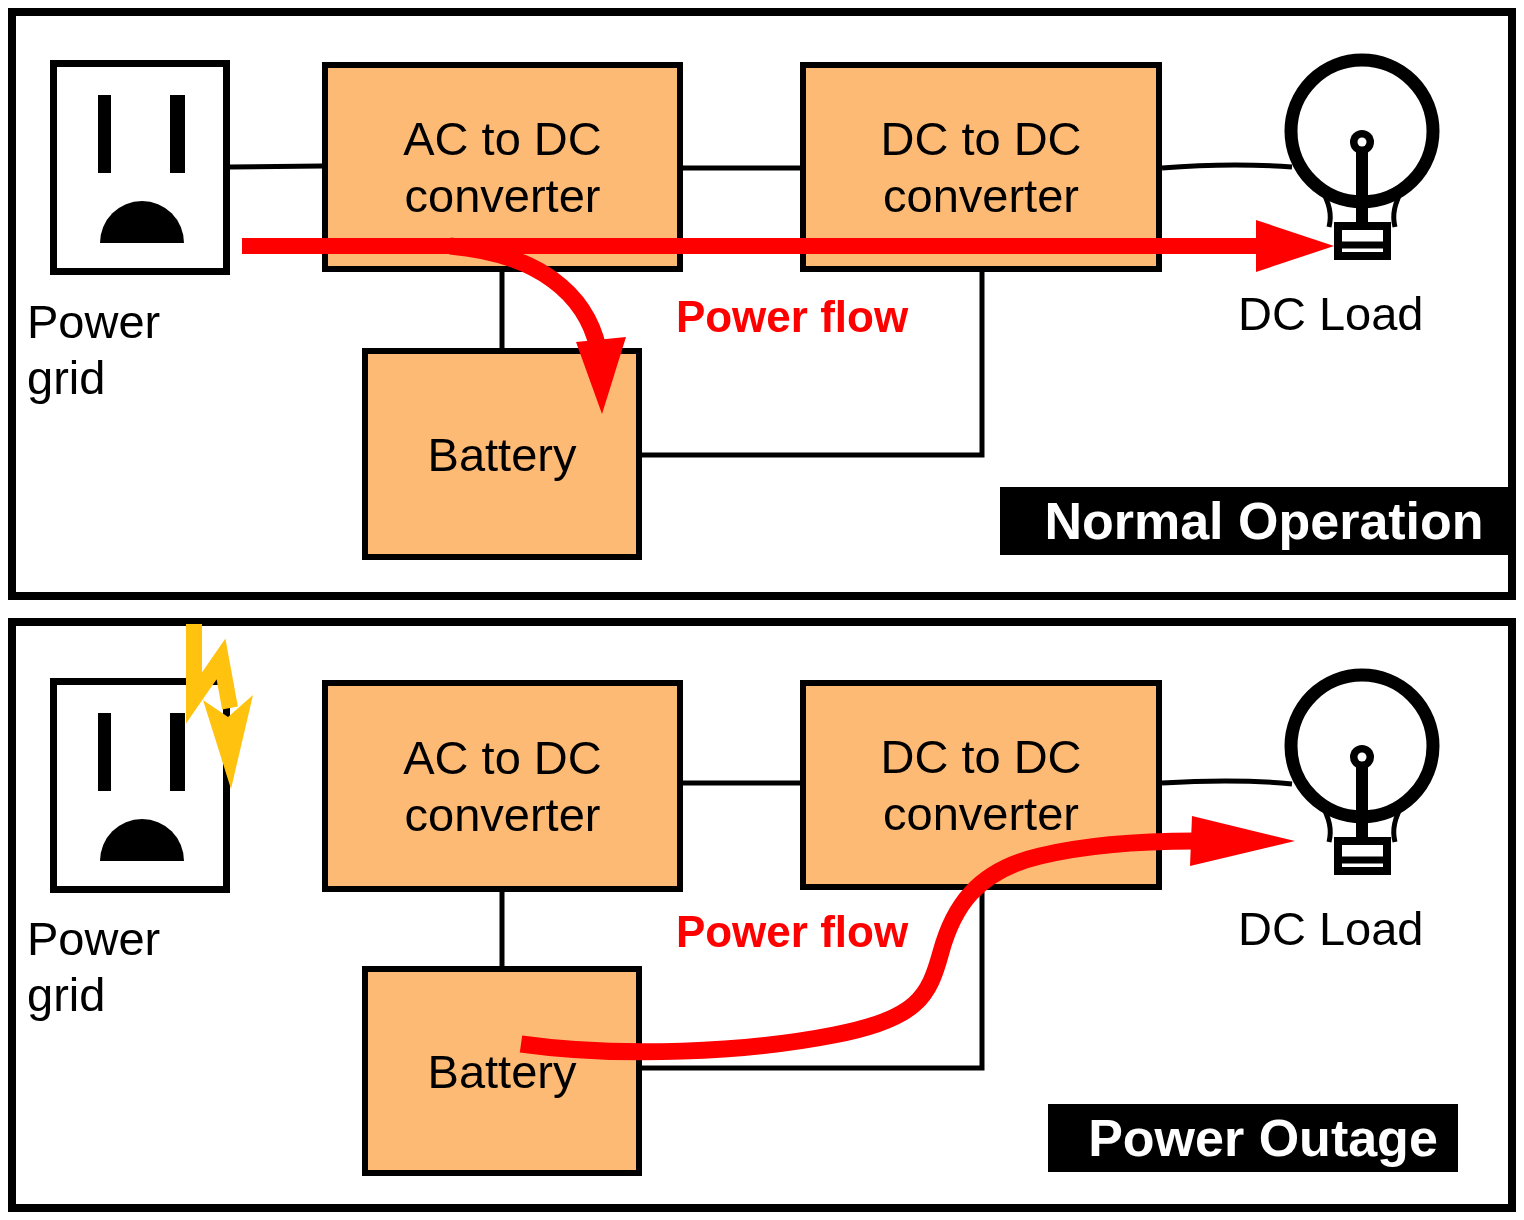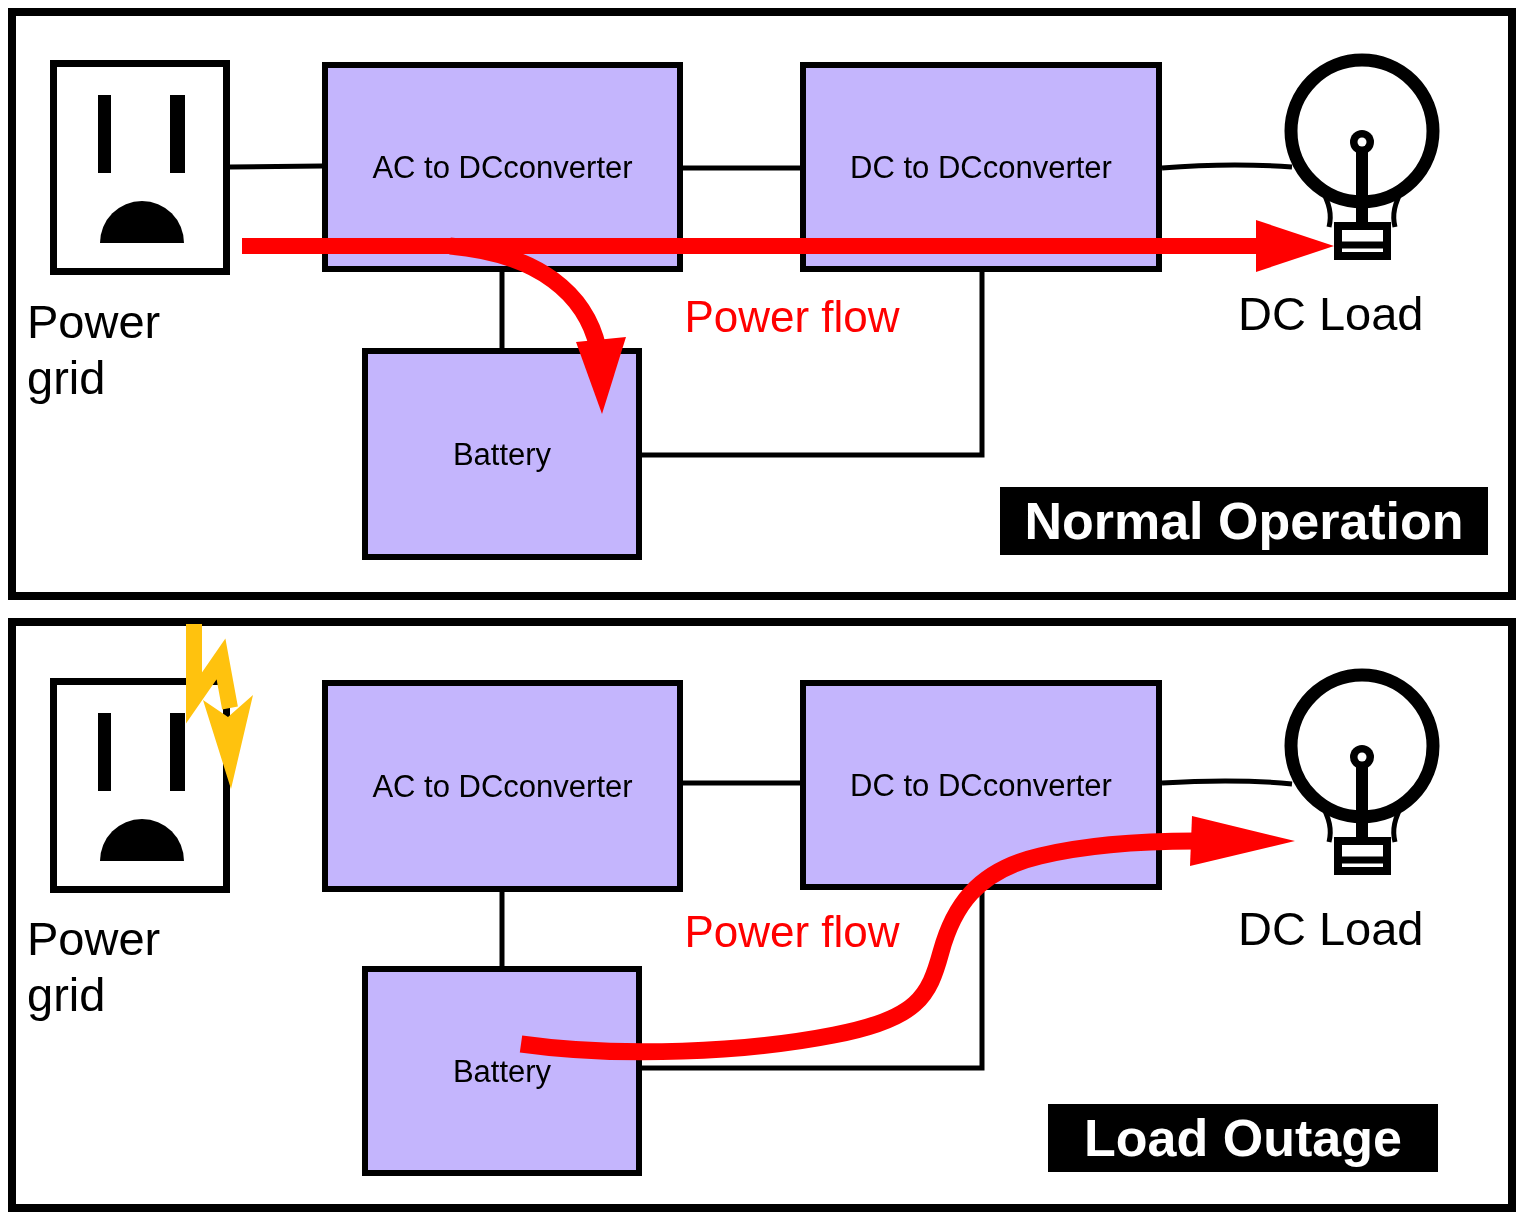--- a/index.html
+++ b/index.html
@@ -10,35 +10,35 @@
   html,body{margin:0;padding:0;background:#fff;}
   #stage{
     position:relative;width:1524px;height:1220px;background:#fff;overflow:hidden;
     font-family:"Liberation Sans", sans-serif;color:#000;
   }
   .panel{
     position:absolute;left:8px;width:1508px;background:#fff;
     border:8px solid var(--diagram-black);box-sizing:border-box;z-index:0;
   }
   .box{
-    position:absolute;background:#c4b5fd;border:6px solid var(--diagram-black);
-    box-sizing:border-box;display:flex;flex-direction:row;align-items:center;
-    justify-content:center;font-size:31px;line-height:57px;text-align:center;z-index:1;
+    position:absolute;background:#fdba74;border:6px solid var(--diagram-black);
+    box-sizing:border-box;display:flex;flex-direction:column;align-items:center;
+    justify-content:center;font-size:47px;line-height:57px;text-align:center;z-index:1;
   }
   .lbl{
     position:absolute;font-size:47px;line-height:56px;text-align:left;z-index:1;
   }
   .flow-lbl{
-    position:absolute;font-size:44px;line-height:50px;font-weight:normal;
+    position:absolute;font-size:44px;line-height:50px;font-weight:bold;
     color:var(--arrow-red);text-align:center;z-index:2;
   }
   .badge{
     position:absolute;background:var(--diagram-black);color:#fff;font-weight:bold;
     font-size:52px;display:flex;align-items:center;justify-content:center;
-    text-align:center;z-index:2;
+    text-align:center;z-index:2;padding-left:20px;
   }
   #overlay{position:absolute;left:0;top:0;z-index:5;pointer-events:none;}
   .wire{stroke:var(--diagram-black);stroke-width:5;fill:none;}
   .thick{stroke:var(--diagram-black);fill:#fff;}
   .red-fill{fill:var(--arrow-red);}
   .red-stroke{stroke:var(--arrow-red);fill:none;}
   .bolt-stroke{stroke:var(--bolt-yellow);fill:none;}
   .bolt-fill{fill:var(--bolt-yellow);}
 </style>
 </head>
@@ -78,21 +78,21 @@
   </div>
   <div class="box" style="left:362px;top:966px;width:280px;height:210px;">
     <div>Battery</div>
   </div>
   <div class="lbl" style="left:27px;top:911px;width:224px;">
     <div>Power</div>
     <div>grid</div>
   </div>
   <div class="lbl" style="left:1238px;top:901px;width:248px;">DC Load</div>
   <div class="flow-lbl" style="left:640px;top:907px;width:304px;">Power flow</div>
-  <div class="badge" style="left:1048px;top:1104px;width:390px;height:68px;">Load Outage</div>
+  <div class="badge" style="left:1048px;top:1104px;width:390px;height:68px;">Power Outage</div>
 
   <svg id="overlay" width="1524" height="1220" viewBox="0 0 1524 1220" xmlns="http://www.w3.org/2000/svg">
 
     <defs>
       <g id="outlet-glyph">
         <rect x="53.5" y="63.5" width="173" height="208" class="thick" stroke-width="7"></rect>
         <rect x="98" y="95" width="13" height="78" fill="#000"></rect>
         <rect x="170" y="95" width="15" height="78" fill="#000"></rect>
         <path d="M100,243 A42,42 0 0 1 184,243 Z" fill="#000"></path>
       </g>

